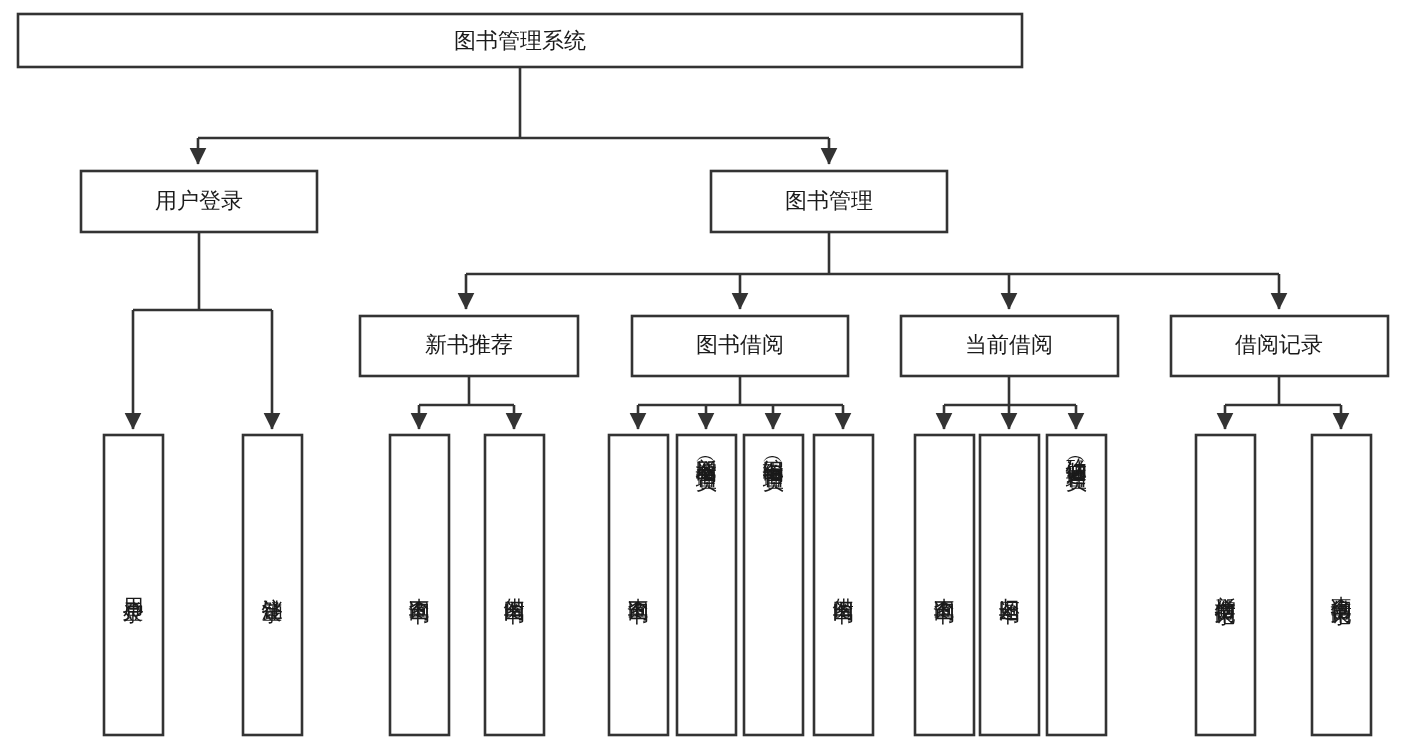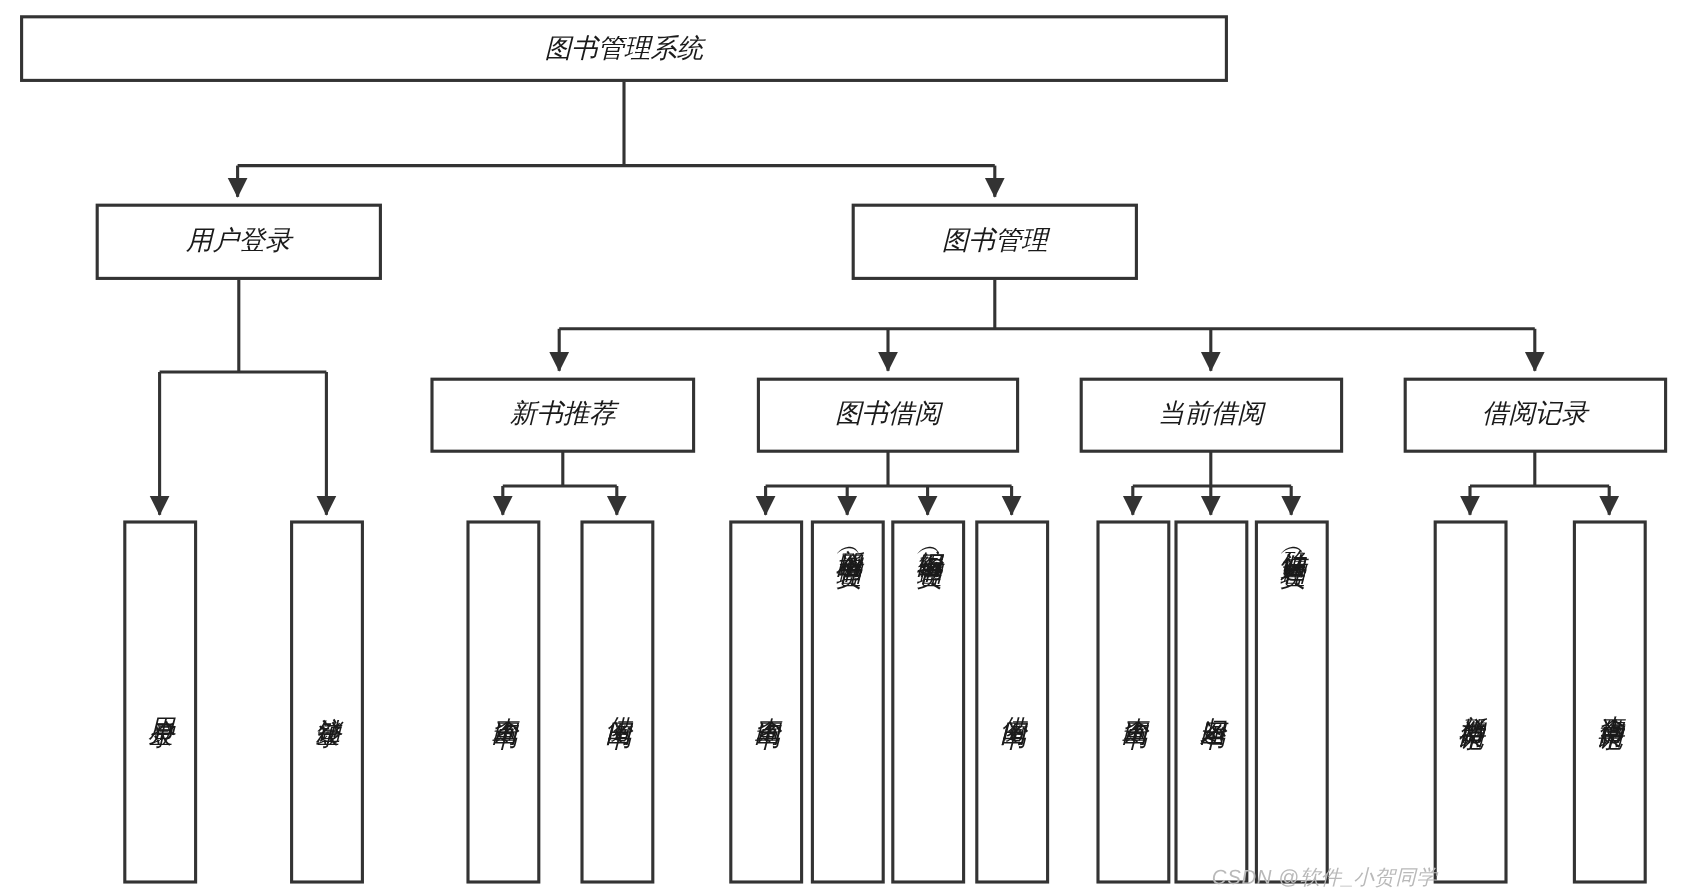--- a/index.html
+++ b/index.html
@@ -12,21 +12,20 @@
     width: 1405px;
     height: 747px;
     font-family: "Liberation Sans", "DejaVu Sans", sans-serif;
     overflow: hidden;
   }
   #diagram-root {
     position: relative;
     width: 1206px;
     height: 747px;
     background: #ffffff;
-    font-style: italic;
   }
   svg.diagram-canvas {
     position: absolute;
     top: 0;
     left: 0;
     width: 1405px;
     height: 747px;
     display: block;
   }
   .node-box {
@@ -235,14 +234,13 @@
     <span class="leaf-label-text align-top">确认归还（管理员）</span>
   </div>
 
   <div class="leaf-label-cell" style="left:1196px; top:441px; width:59px; height:288px;">
     <span class="leaf-label-text">新增借阅记录</span>
   </div>
   <div class="leaf-label-cell" style="left:1312px; top:441px; width:59px; height:288px;">
     <span class="leaf-label-text">查询借阅记录</span>
   </div>
 
-  <div class="watermark">CSDN @软件_小贺同学</div>
 </div>
 
 </body></html>

